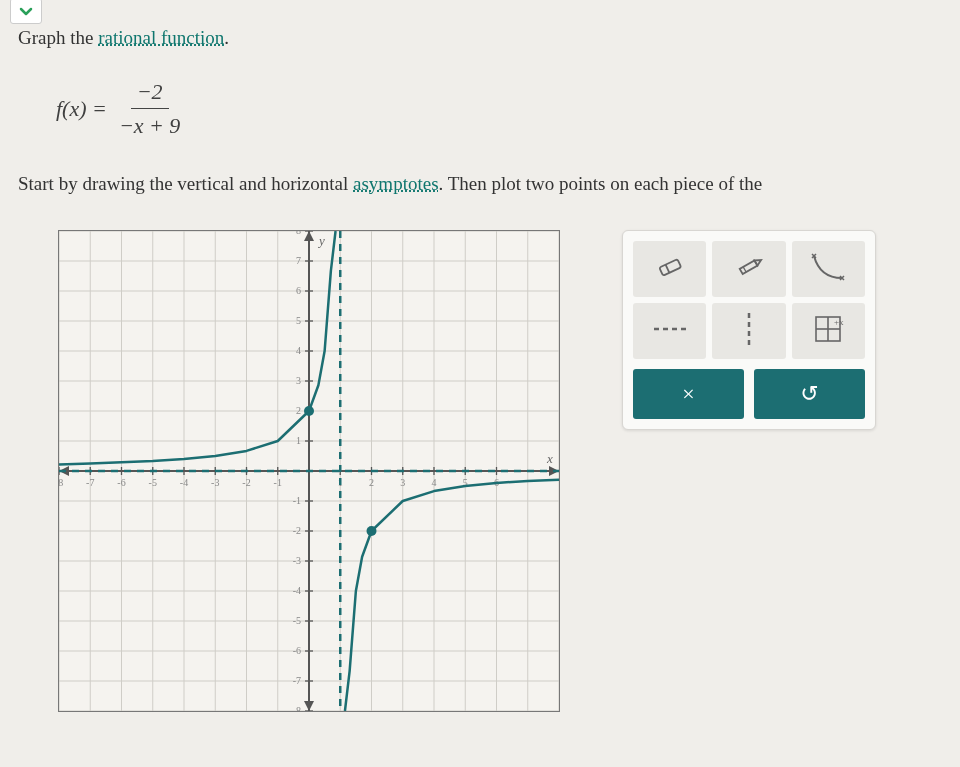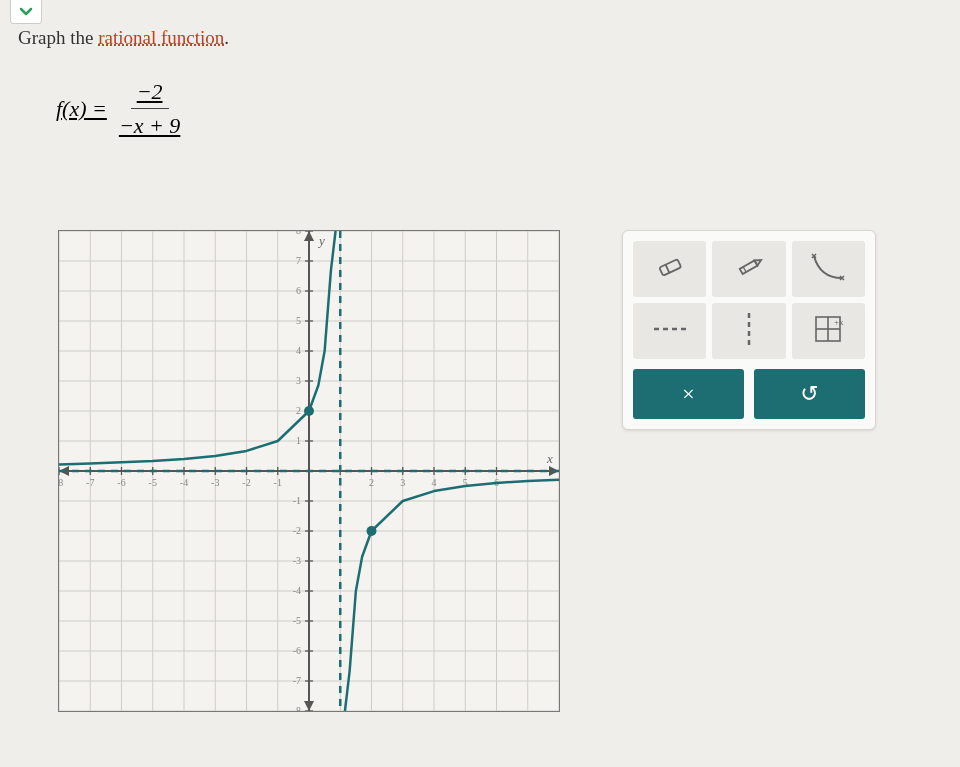--- a/index.html
+++ b/index.html
@@ -27,33 +27,32 @@
   }
   .problem {
     position: absolute;
     left: 18px;
     top: 24px;
     right: 0;
     font-size: 19px;
     line-height: 1.5;
   }
   .link {
-    color: #c2410c;
+    color: #0f766e;
     text-decoration: underline dotted;
     cursor: pointer;
   }
   .eq {
     margin: 22px 0 28px 38px;
     font-family: 'Times New Roman', serif;
     font-style: italic;
     font-size: 22px;
     display: flex;
     align-items: center;
-    color: #000000;
-    text-decoration: underline;
+    color: #404040;
   }
   .frac {
     display: inline-flex;
     flex-direction: column;
     align-items: center;
     margin-left: 6px;
     font-style: normal;
   }
   .frac .num, .frac .den {
     padding: 0 6px;
@@ -128,20 +127,23 @@
 <div class="problem">
   <div>
     <span>Graph the </span><span class="link">rational function</span><span>.</span>
   </div>
   <div class="eq">
     <span>f(x) =</span>
     <span class="frac">
       <span class="num">−2</span>
       <span class="den">−x + 9</span>
     </span>
+  </div>
+  <div>
+    <span>Start by drawing the vertical and horizontal </span><span class="link">asymptotes</span><span>. Then plot two points on each piece of the</span>
   </div>
 </div>
 
 <div class="content-row">
 
   <div class="graph-box">
     <svg id="graphsvg" width="500" height="480" viewBox="0 0 500 480">
         <line x1="0" y1="0" x2="0" y2="480" stroke="#cfcdc7" stroke-width="1"></line>
         <line x1="31.25" y1="0" x2="31.25" y2="480" stroke="#cfcdc7" stroke-width="1"></line>
         <line x1="62.5" y1="0" x2="62.5" y2="480" stroke="#cfcdc7" stroke-width="1"></line>

